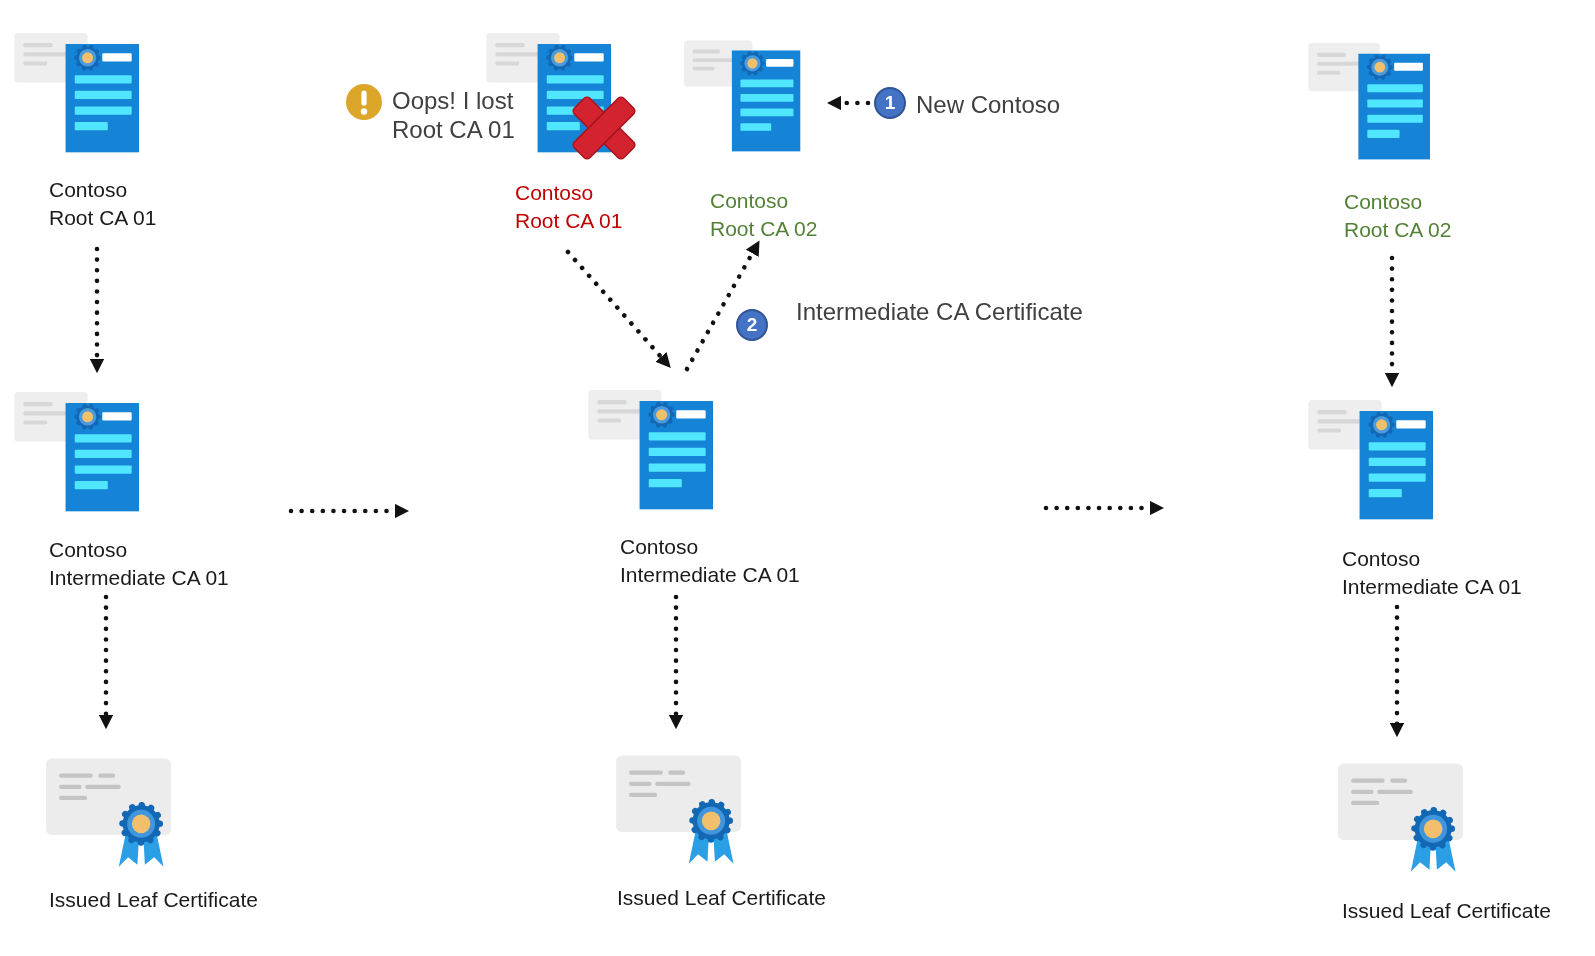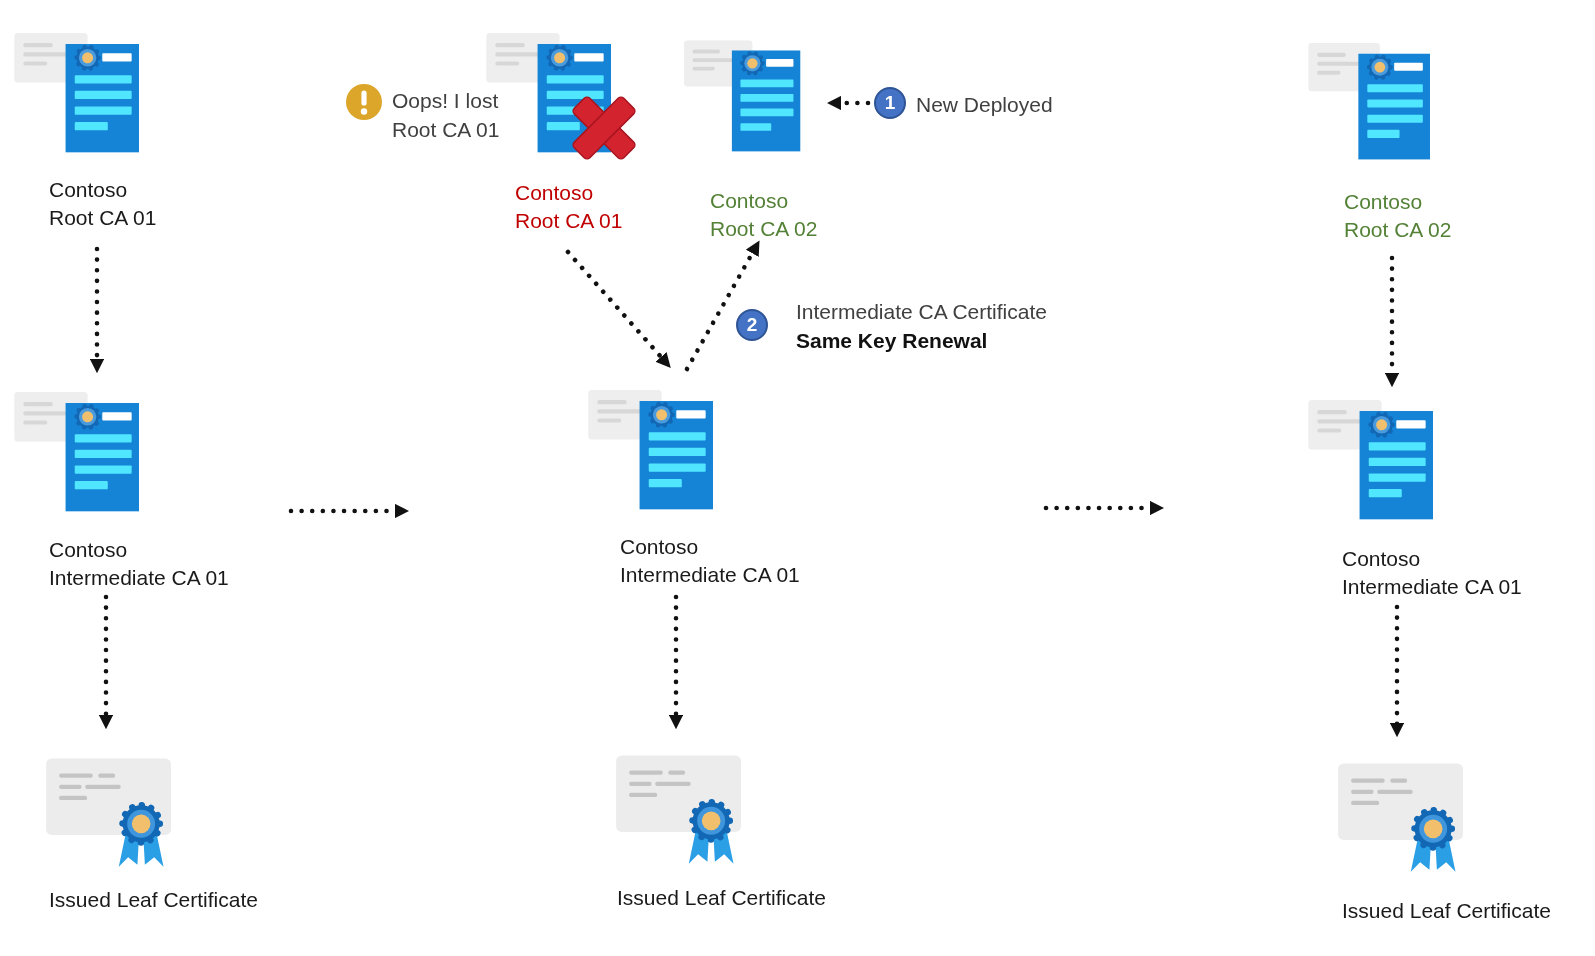--- a/index.html
+++ b/index.html
@@ -17,21 +17,21 @@
     position: absolute;
     font-size: 21px;
     line-height: 28px;
     color: var(--label-default, #1a1a1a);
     white-space: nowrap;
   }
   .lbl.red   { color: var(--label-lost-red, #c00000); }
   .lbl.green { color: var(--label-new-green, #538135); }
   .annotation {
     position: absolute;
-    font-size: 21px;
+    font-size: 24px;
     line-height: 29px;
     color: var(--annotation-gray, #404040);
     white-space: nowrap;
   }
   .annotation .strong {
     display: block;
     color: #111111;
     font-weight: bold;
   }
   .step-circle {
@@ -183,29 +183,28 @@
   </figure>
   <div class="lbl green" style="left:710px;top:187px">
     <div>Contoso</div>
     <div>Root CA 02</div>
   </div>
 
   <div class="step-circle" style="left:874px;top:87px">
     <span>1</span>
   </div>
   <div class="annotation" style="left:916px;top:90px">
-    <span>New Deployed</span>
+    <span>New Contoso</span>
   </div>
 
   <div class="step-circle" style="left:736px;top:309px">
     <span>2</span>
   </div>
   <div class="annotation" style="left:796px;top:297px">
     <span>Intermediate CA Certificate</span>
-    <span class="strong">Same Key Renewal</span>
   </div>
 
   <figure class="cert" style="left:588px;top:390px">
     <svg width="127" height="123" viewBox="0 0 138 134">
         <use href="#sym-ca-cert"></use>
       </svg>
   </figure>
   <div class="lbl" style="left:620px;top:533px">
     <div>Contoso</div>
     <div>Intermediate CA 01</div>

